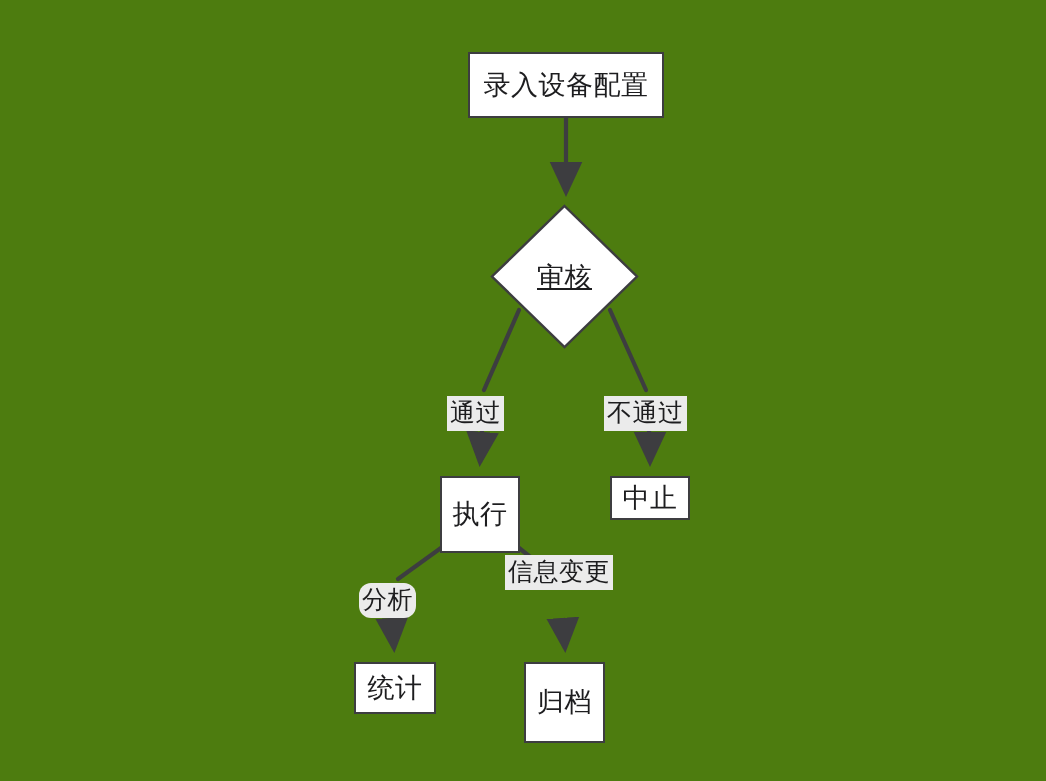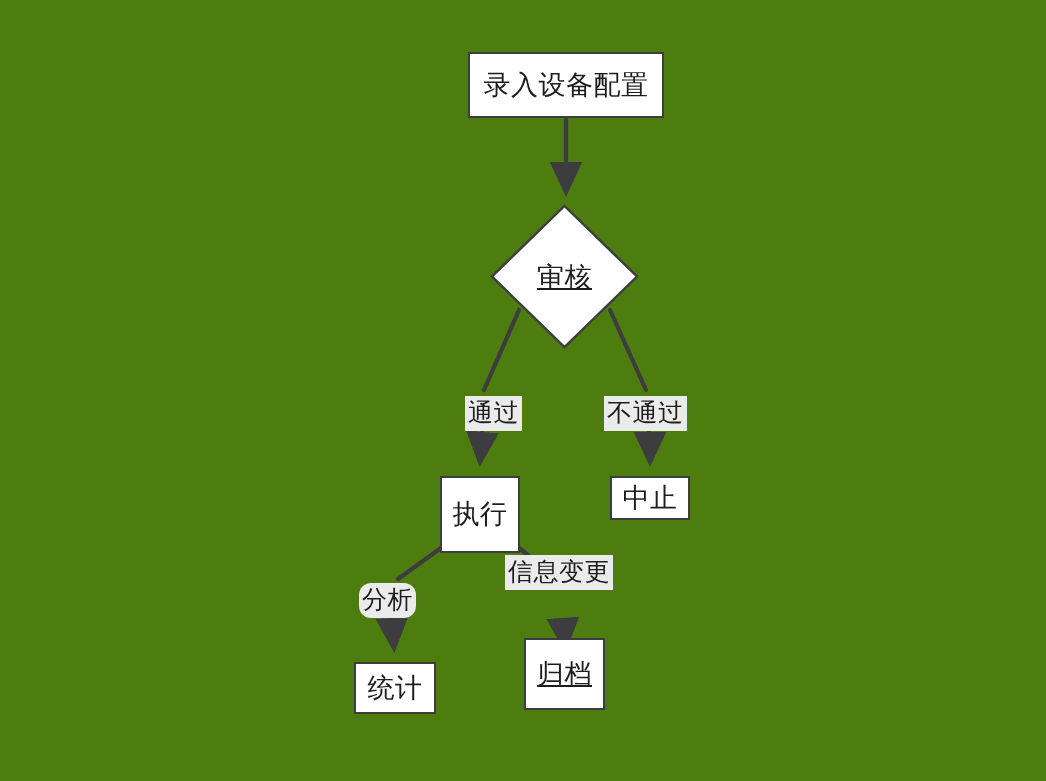--- a/index.html
+++ b/index.html
@@ -152,25 +152,25 @@
   </div>
 
   <div class="node" style="left:610px; top:476px; width:80px; height:44px;">
     <span class="node-text">中止</span>
   </div>
 
   <div class="node" style="left:354px; top:662px; width:82px; height:52px;">
     <span class="node-text">统计</span>
   </div>
 
-  <div class="node" style="left:524px; top:638px; width:81px; height:72px;text-decoration:underline;">
+  <div class="node" style="left:524px; top:662px; width:81px; height:81px;">
     <span class="node-text">归档</span>
   </div>
 
-  <div class="edge-label" style="left:465px; top:396px;">通过</div>
+  <div class="edge-label" style="left:447px; top:396px;">通过</div>
 
   <div class="edge-label" style="left:604px; top:396px;">不通过</div>
 
   <div class="edge-label" style="left:359px; top:583px;border-radius:12px;">分析</div>
 
   <div class="edge-label" style="left:505px; top:555px;text-align:center;">信息变更</div>
 
 </div>
 
 </body></html>

